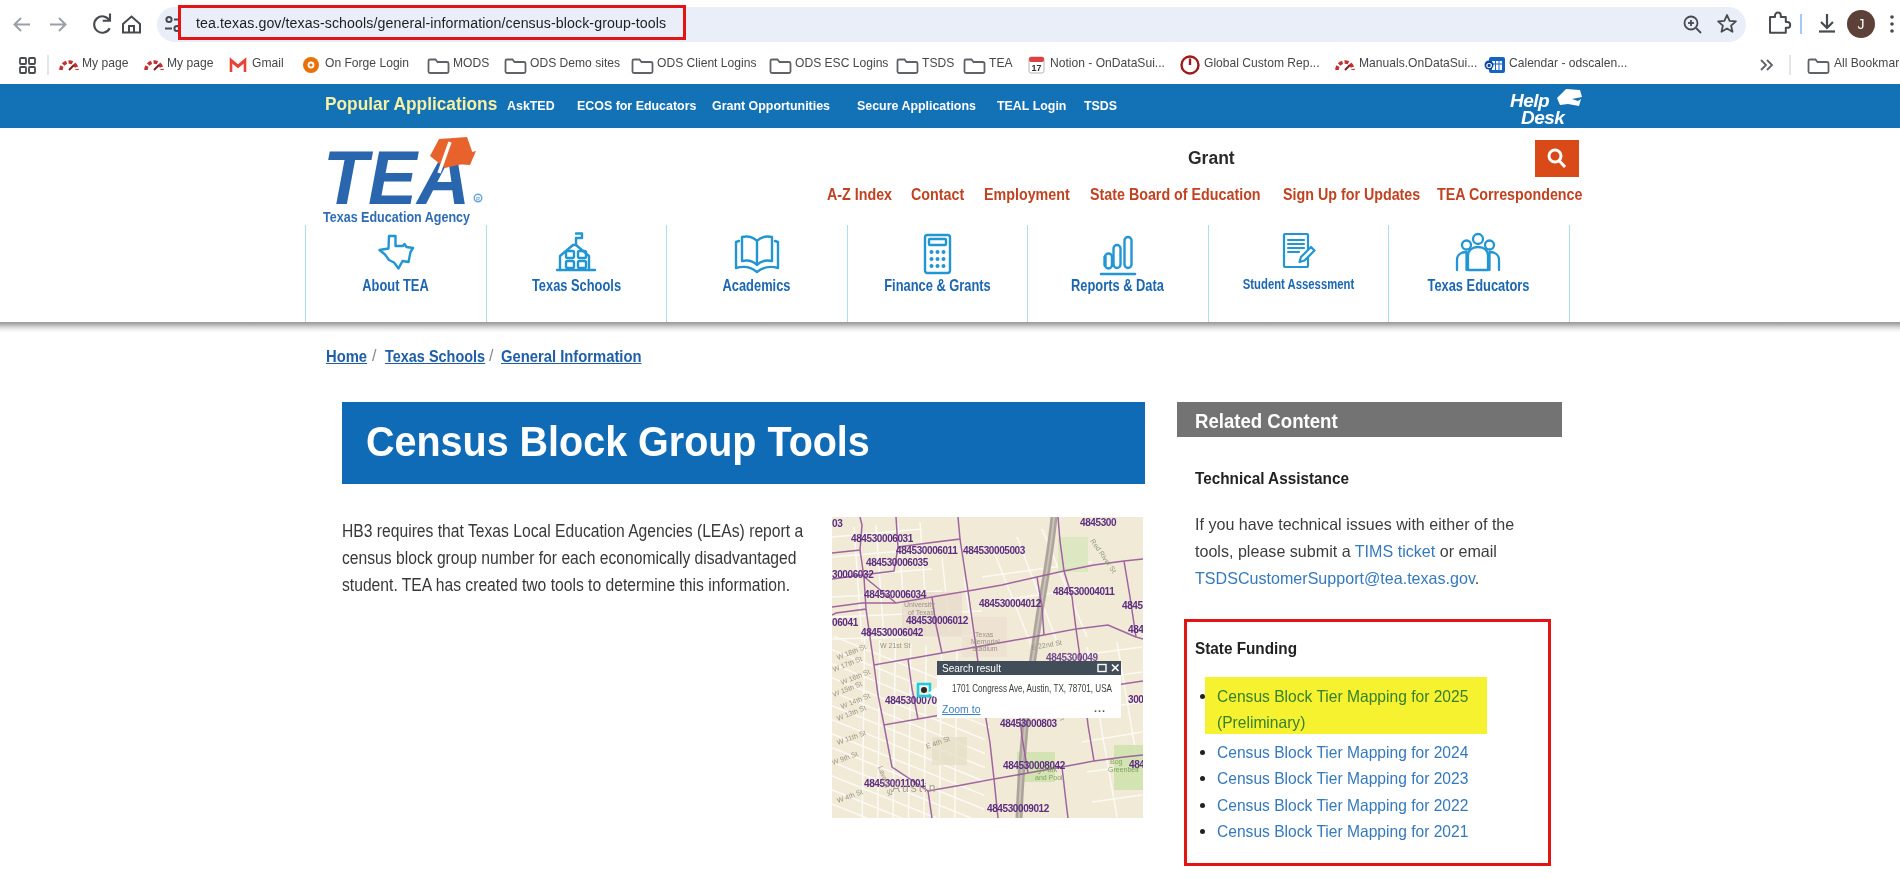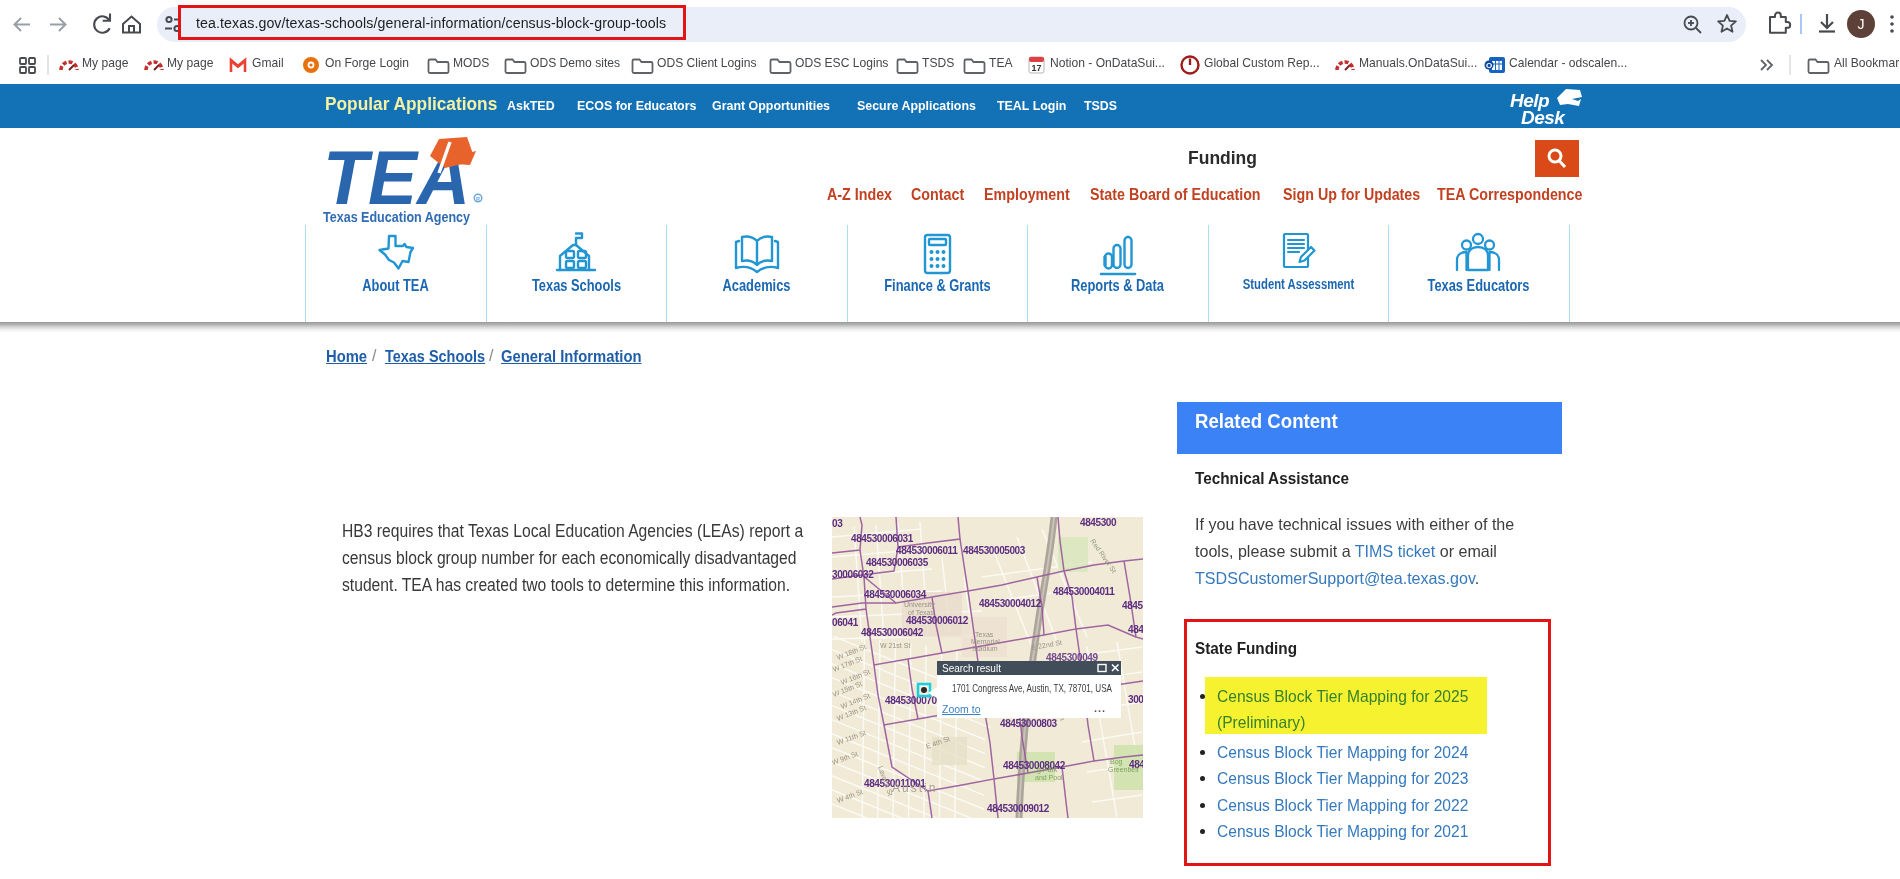--- a/index.html
+++ b/index.html
@@ -38,21 +38,21 @@
   background:linear-gradient(to bottom, #9b9b9b 0px, #ababab 2px, #d6d6d6 5px, #f2f2f2 8px, #ffffff 11px); }
 
 
 .crumb { position:absolute; top:347px; font-size:17px; font-weight:bold; color:#1e5da8; text-decoration:underline; transform:scaleX(.87); transform-origin:left; }
 .crumbsep { position:absolute; top:347px; font-size:16px; color:#8a8a8a; }
 #banner { position:absolute; left:342px; top:402px; width:803px; height:82px; background:#0f6bb6; }
 #banner h1 { position:absolute; left:24px; top:16px; font-size:42px; font-weight:bold; color:#fff; letter-spacing:0px; transform:scaleX(.94); transform-origin:left; }
 .para { position:absolute; left:342px; font-size:17.5px; color:#383838; transform:scaleX(.895); transform-origin:left; white-space:nowrap; }
 
 
-#sidehead { position:absolute; left:1177px; top:402px; width:385px; height:52px; background:#3b82f6; }
+#sidehead { position:absolute; left:1177px; top:402px; width:385px; height:35px; background:#737373; }
 #sidehead span { position:absolute; left:18px; top:8px; font-size:20px; font-weight:bold; color:#fff; transform:scaleX(.93); transform-origin:left; white-space:nowrap; }
 .sidetext { position:absolute; font-size:16.5px; color:#3d3d3d; transform:scaleX(.945); transform-origin:left; white-space:nowrap; }
 .sideh { position:absolute; font-size:17px; font-weight:bold; color:#222; transform:scaleX(.9); transform-origin:left; white-space:nowrap; }
 .blue { color:#3579bd; }
 .bullet { position:absolute; width:5px; height:5px; border-radius:50%; background:#222; }
 
 
 .redrect { position:absolute; border:3px solid #e31414; }
 #hl { position:absolute; left:1205px; top:677px; width:282px; height:57px; background:#f6f22f; }
 </style>
@@ -226,21 +226,21 @@
   <div id="header"></div>
   <svg class="abs" style="left:320px; top:136px" width="178" height="94" viewBox="0 0 178 94">
     <text x="3" y="68" font-family="Liberation Sans" font-weight="bold" font-style="italic" font-size="76" fill="#2a66ae" textLength="147" lengthAdjust="spacingAndGlyphs">TEA</text>
     <polygon points="110,20 119,3 147,1 153,18 142,28 125,32" fill="#e8632c"></polygon>
     <polygon points="137,20 156,15 150,29 135,28" fill="#e8632c"></polygon>
     <line x1="130" y1="6" x2="119" y2="37" stroke="#fff" stroke-width="3.4"></line>
     <circle cx="158" cy="62" r="3.8" fill="none" stroke="#6aa5d8" stroke-width="1.4"></circle>
     <text x="158" y="64.5" font-size="5.5" fill="#6aa5d8" text-anchor="middle" font-weight="bold">R</text>
     <text x="3" y="86" font-family="Liberation Sans" font-weight="bold" font-size="15" fill="#2f6cb3" textLength="147" lengthAdjust="spacingAndGlyphs">Texas Education Agency</text>
   </svg>
-  <div id="searchlabel">Funding</div>
+  <div id="searchlabel">Grant</div>
   <div id="searchbtn">
     <svg width="44" height="37">
         <g stroke="#fff" stroke-width="3" fill="none">
       <circle cx="20" cy="16" r="6"></circle>
           <line x1="24.5" y1="21" x2="30" y2="27"></line>
     </g>
       </svg>
   </div>
   <span class="hlink" style="left:827px">A-Z Index</span>
   <span class="hlink" style="left:911px">Contact</span>
@@ -330,20 +330,23 @@
     </svg>
   </div>
   <div id="shadowline"></div>
 
   <span class="crumb" style="left:326px">Home</span>
   <span class="crumbsep" style="left:372px">/</span>
   <span class="crumb" style="left:385px; transform:scaleX(.85)">Texas Schools</span>
   <span class="crumbsep" style="left:489px">/</span>
   <span class="crumb" style="left:501px">General Information</span>
 
+  <div id="banner">
+      <h1>Census Block Group Tools</h1>
+    </div>
 
   <div class="para" style="top:521px">HB3 requires that Texas Local Education Agencies (LEAs) report a</div>
   <div class="para" style="top:548px">census block group number for each economically disadvantaged</div>
   <div class="para" style="top:575px">student. TEA has created two tools to determine this information.</div>
 
   <svg class="abs" style="left:832px; top:517px" width="311" height="301" viewBox="0 0 311 301">
     <rect width="311" height="301" fill="#f0ead6"></rect>
 
     <g stroke="#ffffff" stroke-width="1.5" opacity="0.75">
       <g transform="rotate(22 60 240)">

